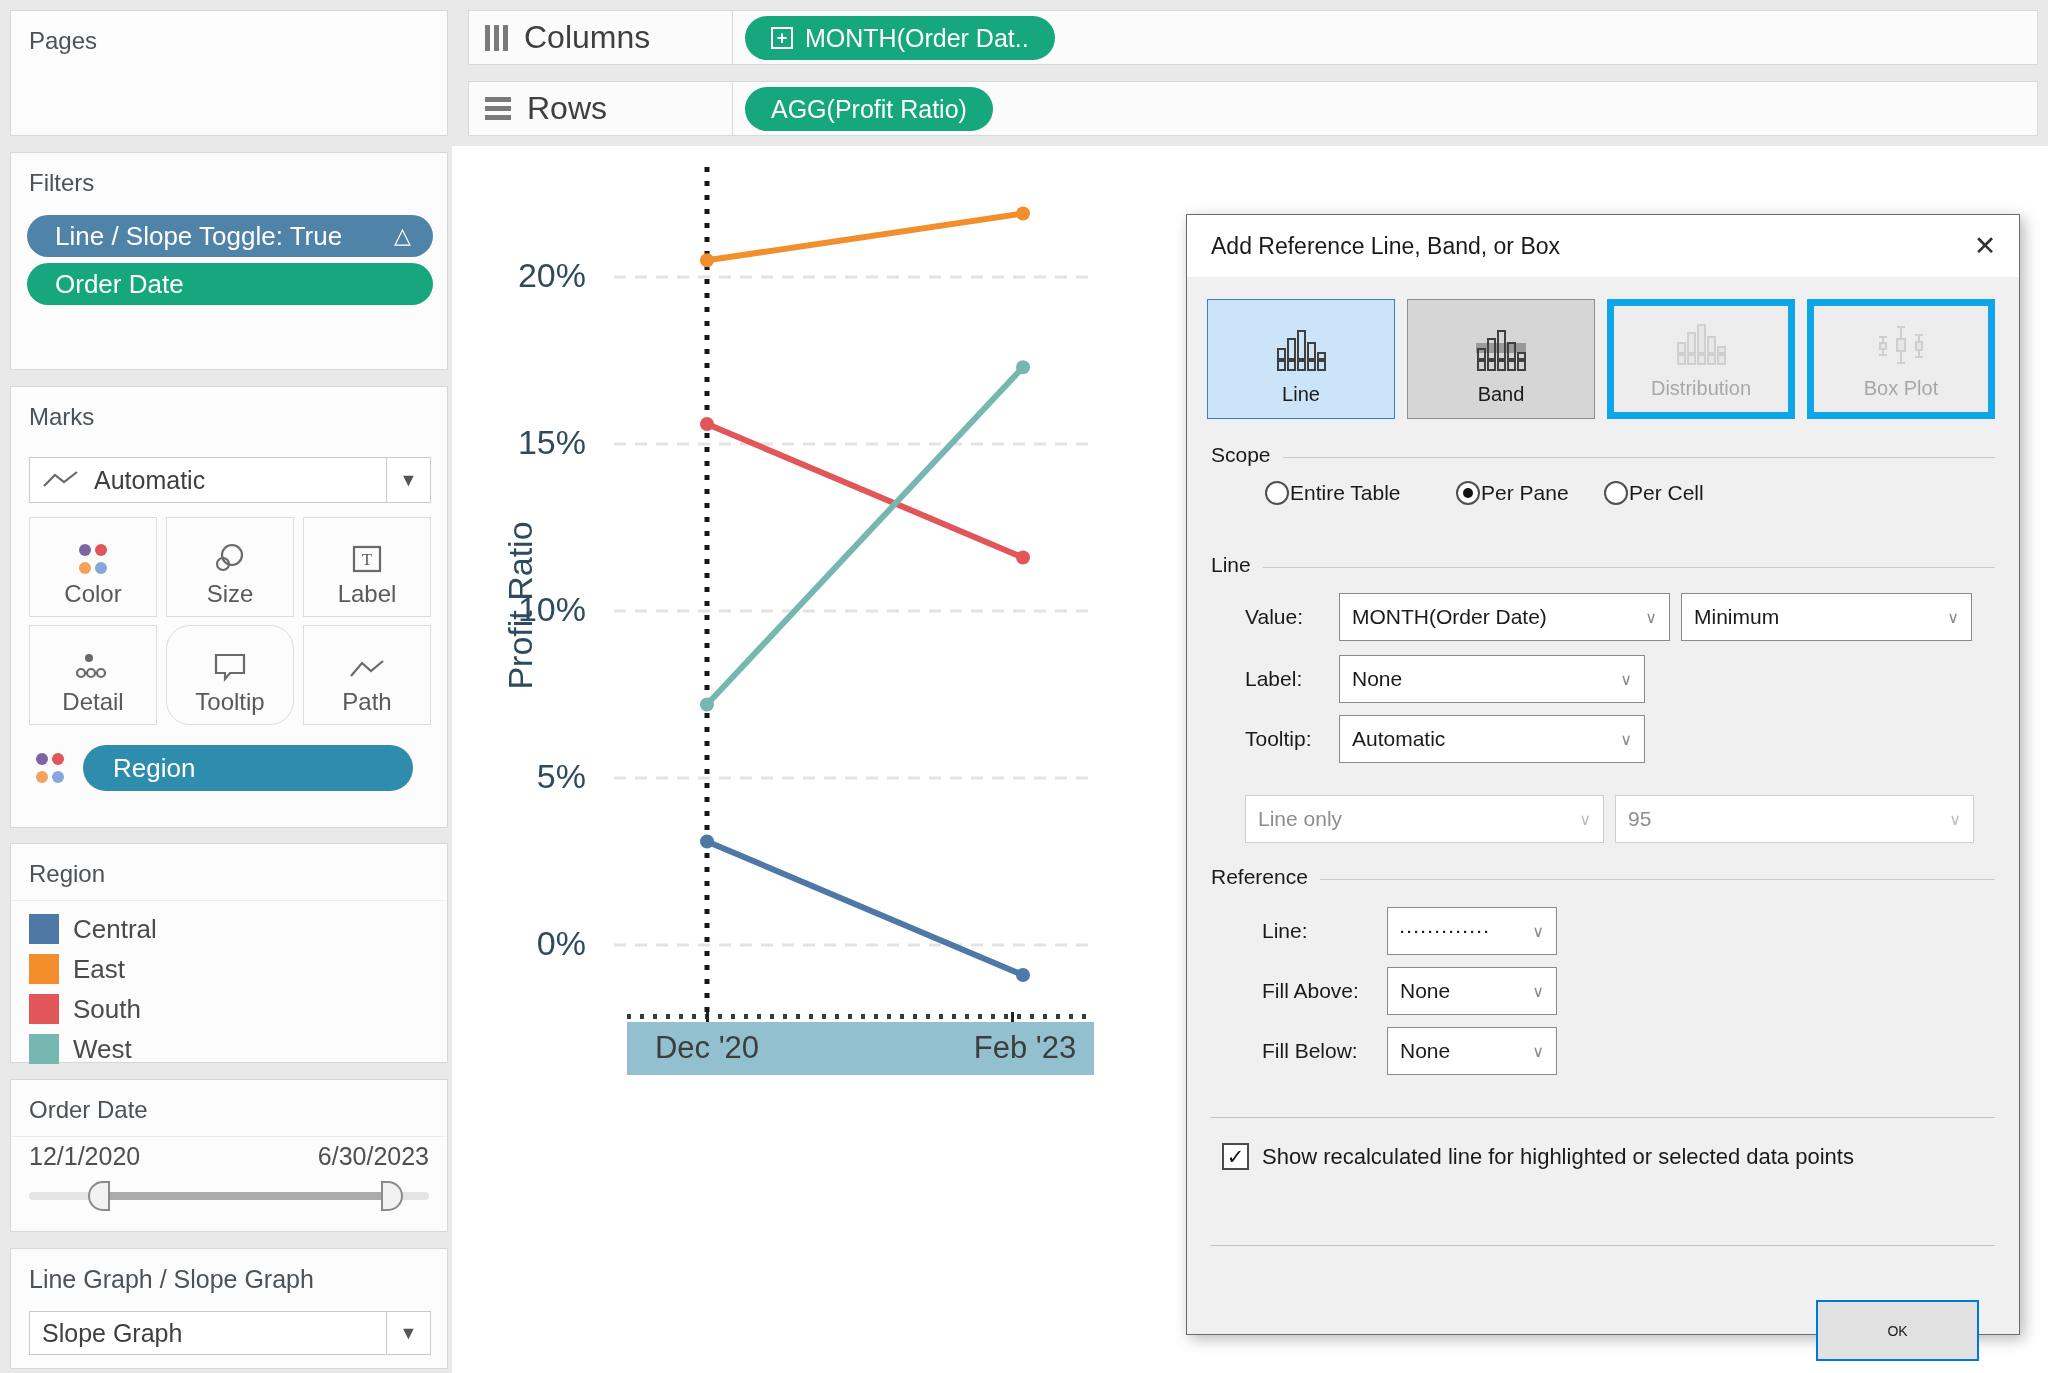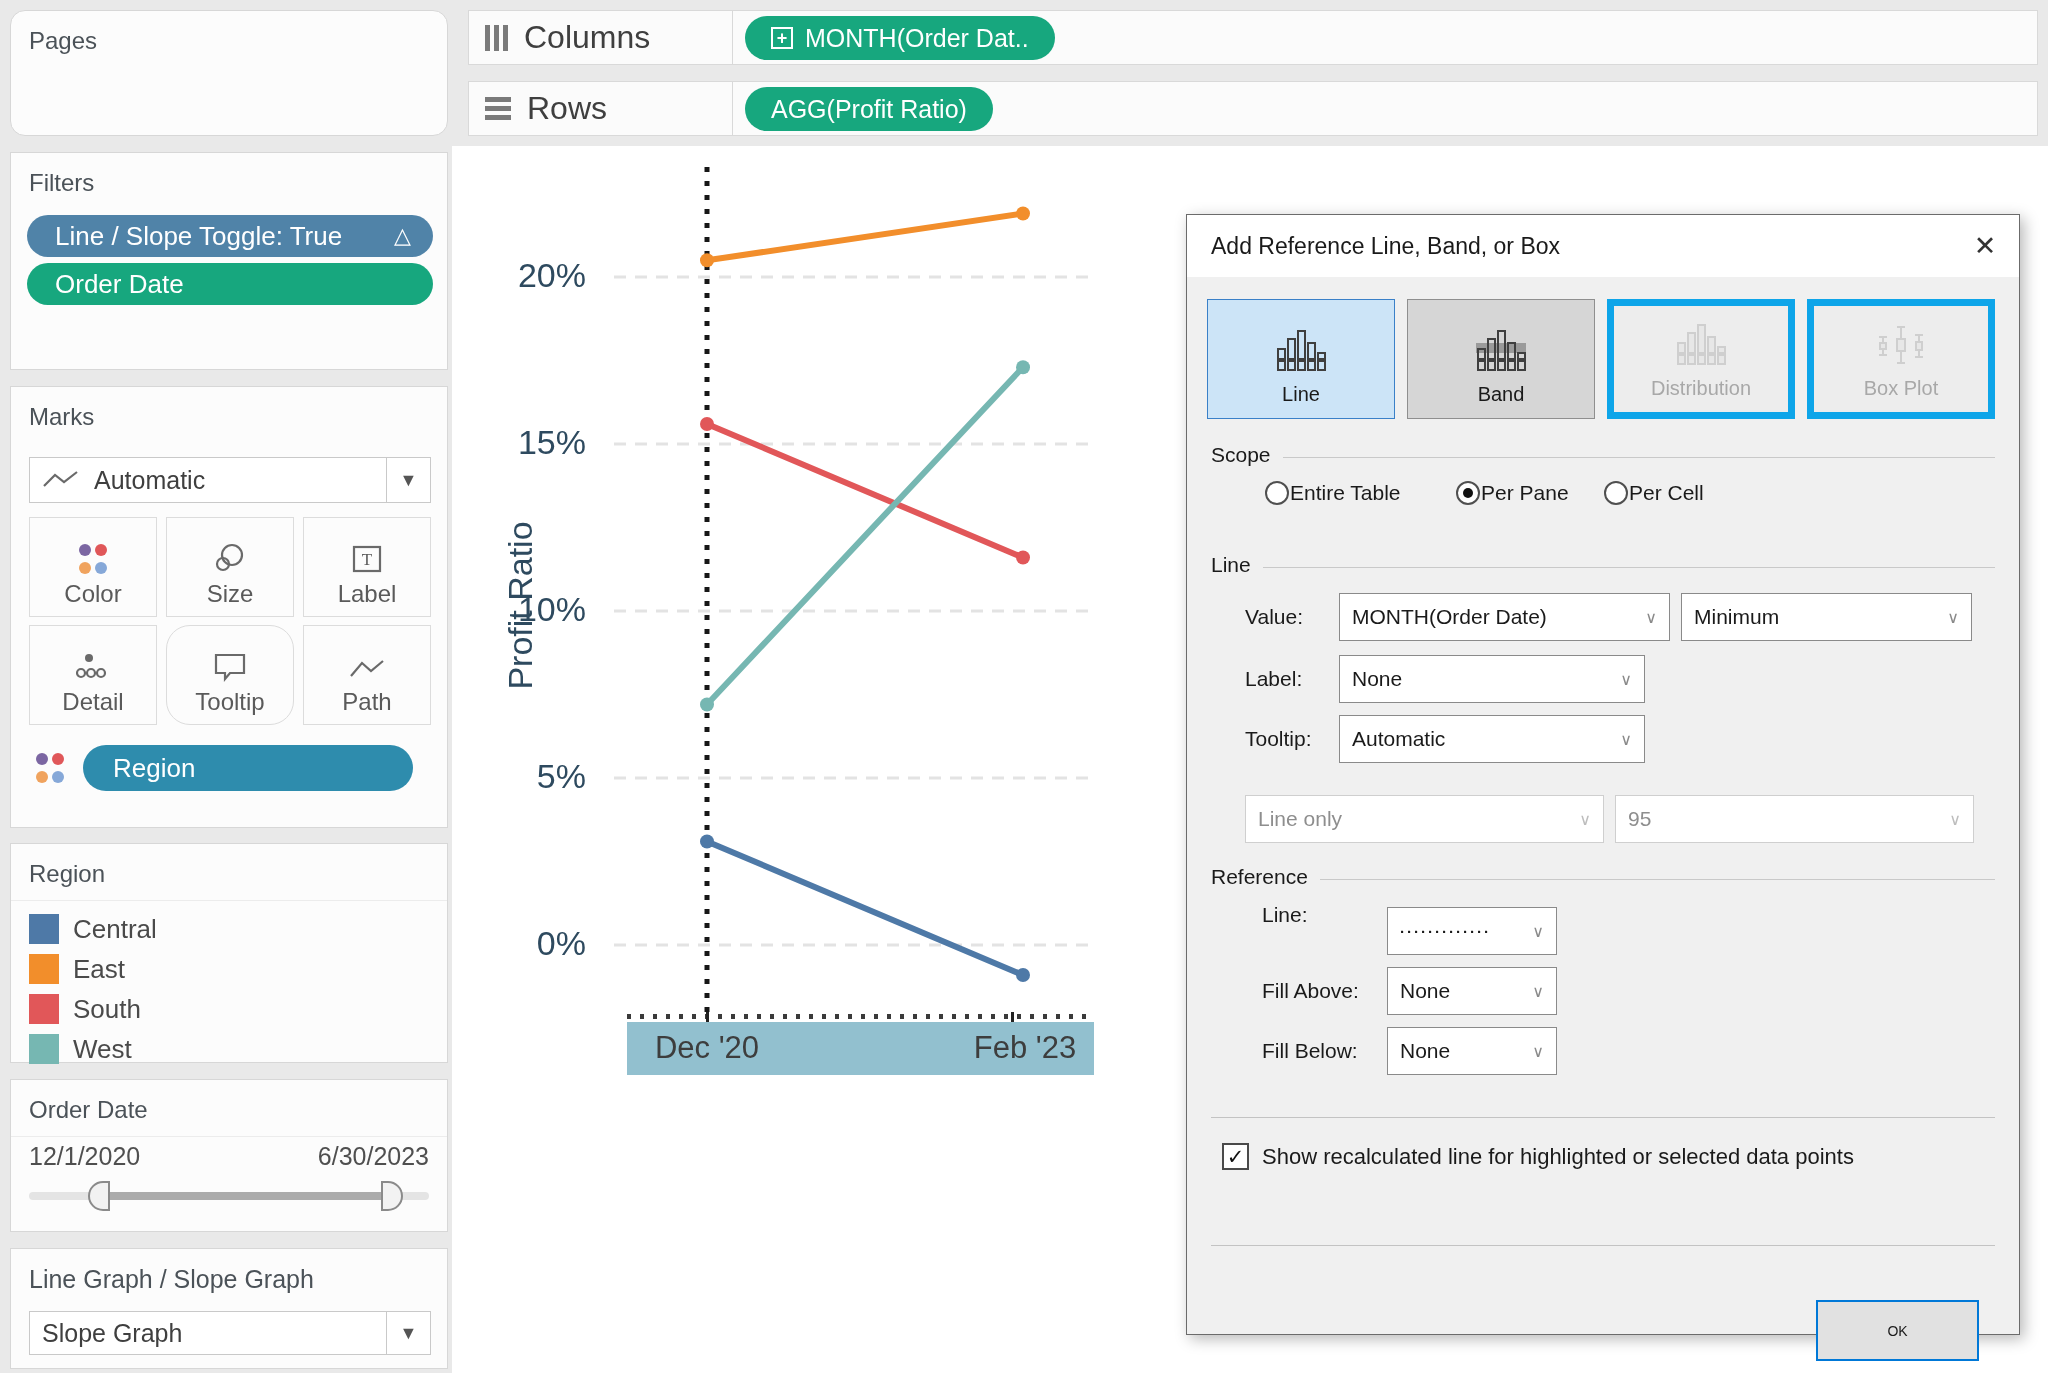--- a/index.html
+++ b/index.html
@@ -93,21 +93,21 @@
   .chk-box { width:27px; height:27px; background:#fff; border:2px solid #4a4a4a; display:flex; align-items:center; justify-content:center; font-size:21px; color:#111; }
   .chk-label { font-size:22px; color:#1a1a1a; }
   .ok-btn { position:absolute; left:629px; top:1049px; width:163px; height:61px; background:#e1e1e1; border:2px solid #0078d7; font-size:14px; color:#1a1a1a; display:flex; align-items:center; justify-content:center;margin-top:36px; }
   .muted-stroke { stroke:#6a6a6a; fill:none; stroke-width:2.2; }
 </style>
 </head>
 <body>
 
 <div id="app">
 
-  <div class="card" style="top:10px;height:126px;border-radius:15px;">
+  <div class="card" style="top:10px;height:126px;">
     <div class="card-title">Pages</div>
   </div>
 
   <div class="card" style="top:152px;height:218px;">
     <div class="card-title">Filters</div>
     <div class="pill pill-blue" style="position:absolute;left:16px;top:62px;width:406px;height:42px;padding:0 22px 0 28px;">
       <span style="flex:1;">Line / Slope Toggle: True</span>
       <span style="font-size:22px;">△</span>
     </div>
     <div class="pill pill-green" style="position:absolute;left:16px;top:110px;width:406px;height:42px;padding:0 28px;">
@@ -424,21 +424,21 @@
     </div>
     <div class="dd dd-disabled" style="left:428px;top:580px;width:359px;">
       <span class="val">95</span>
         <span class="chev">∨</span>
     </div>
 
     <div class="sect-head" style="top:650px;">
       <span>Reference</span>
         <span class="rule"></span>
     </div>
-    <div class="fld-label" style="left:75px;top:688px;">Line:</div>
+    <div class="fld-label" style="left:75px;top:704px;">Line:</div>
     <div class="dd" style="left:200px;top:692px;width:170px;">
       <span class="val dots-val">·············</span>
         <span class="chev">∨</span>
     </div>
     <div class="fld-label" style="left:75px;top:764px;">Fill Above:</div>
     <div class="dd" style="left:200px;top:752px;width:170px;">
       <span class="val">None</span>
         <span class="chev">∨</span>
     </div>
     <div class="fld-label" style="left:75px;top:824px;">Fill Below:</div>

